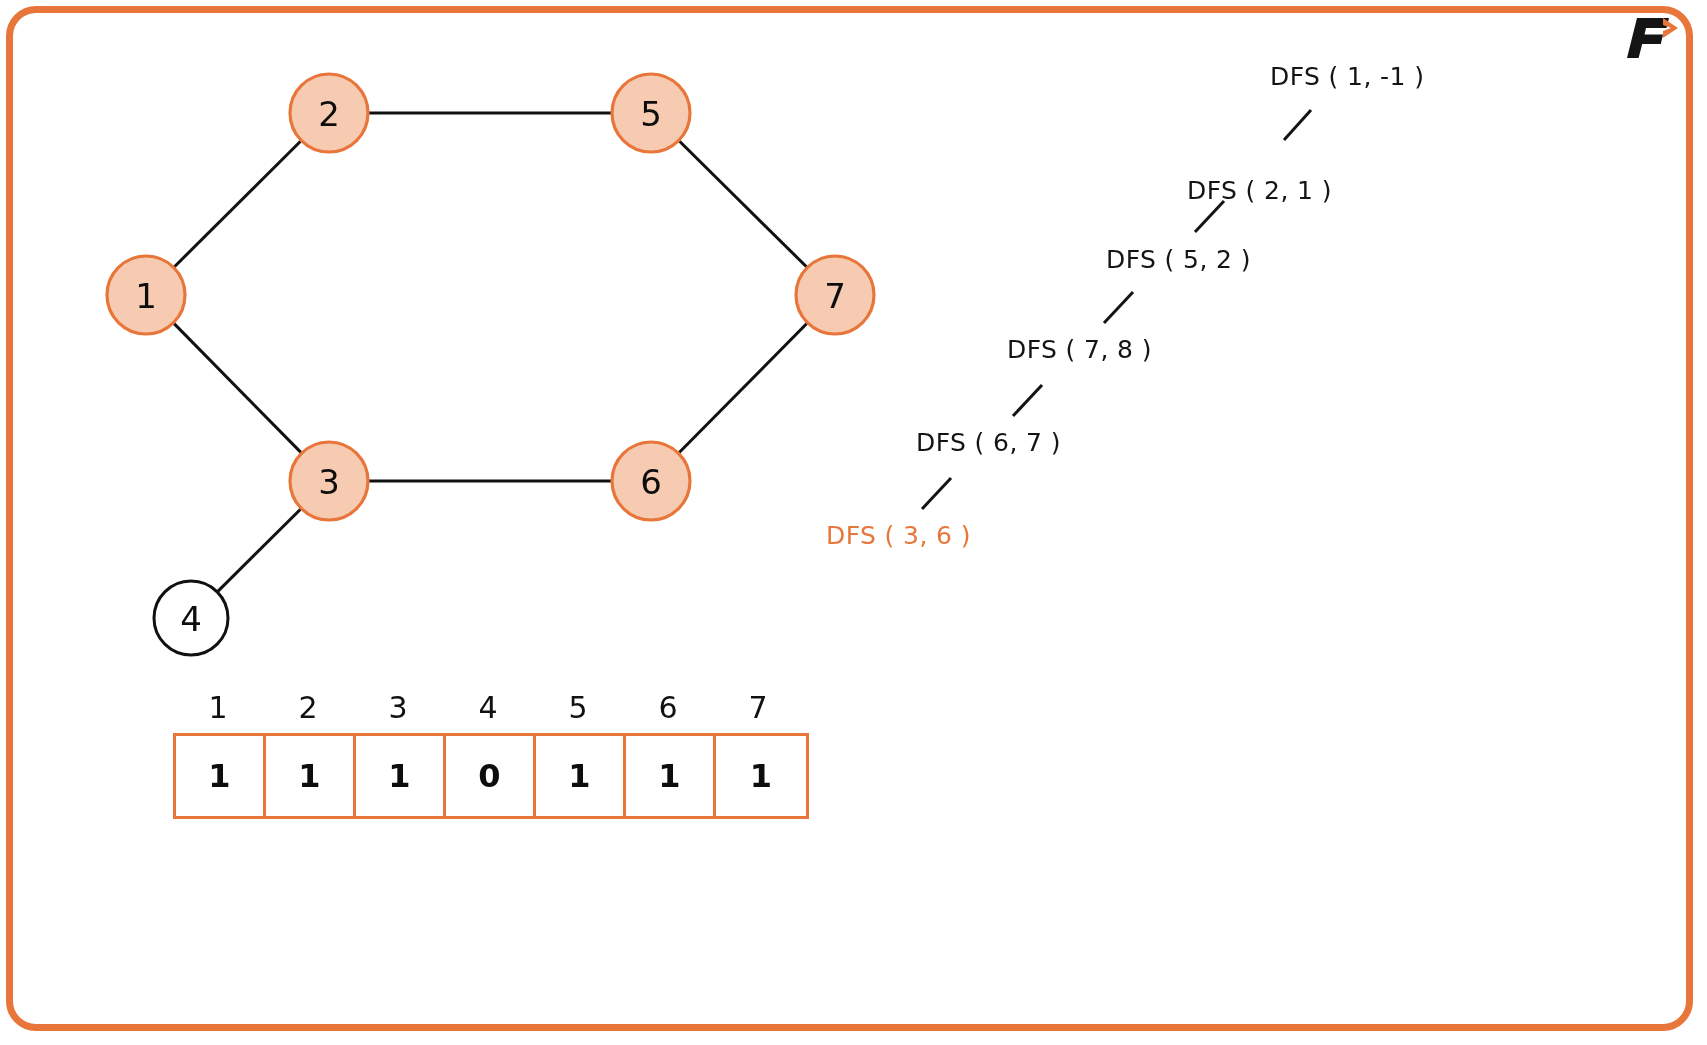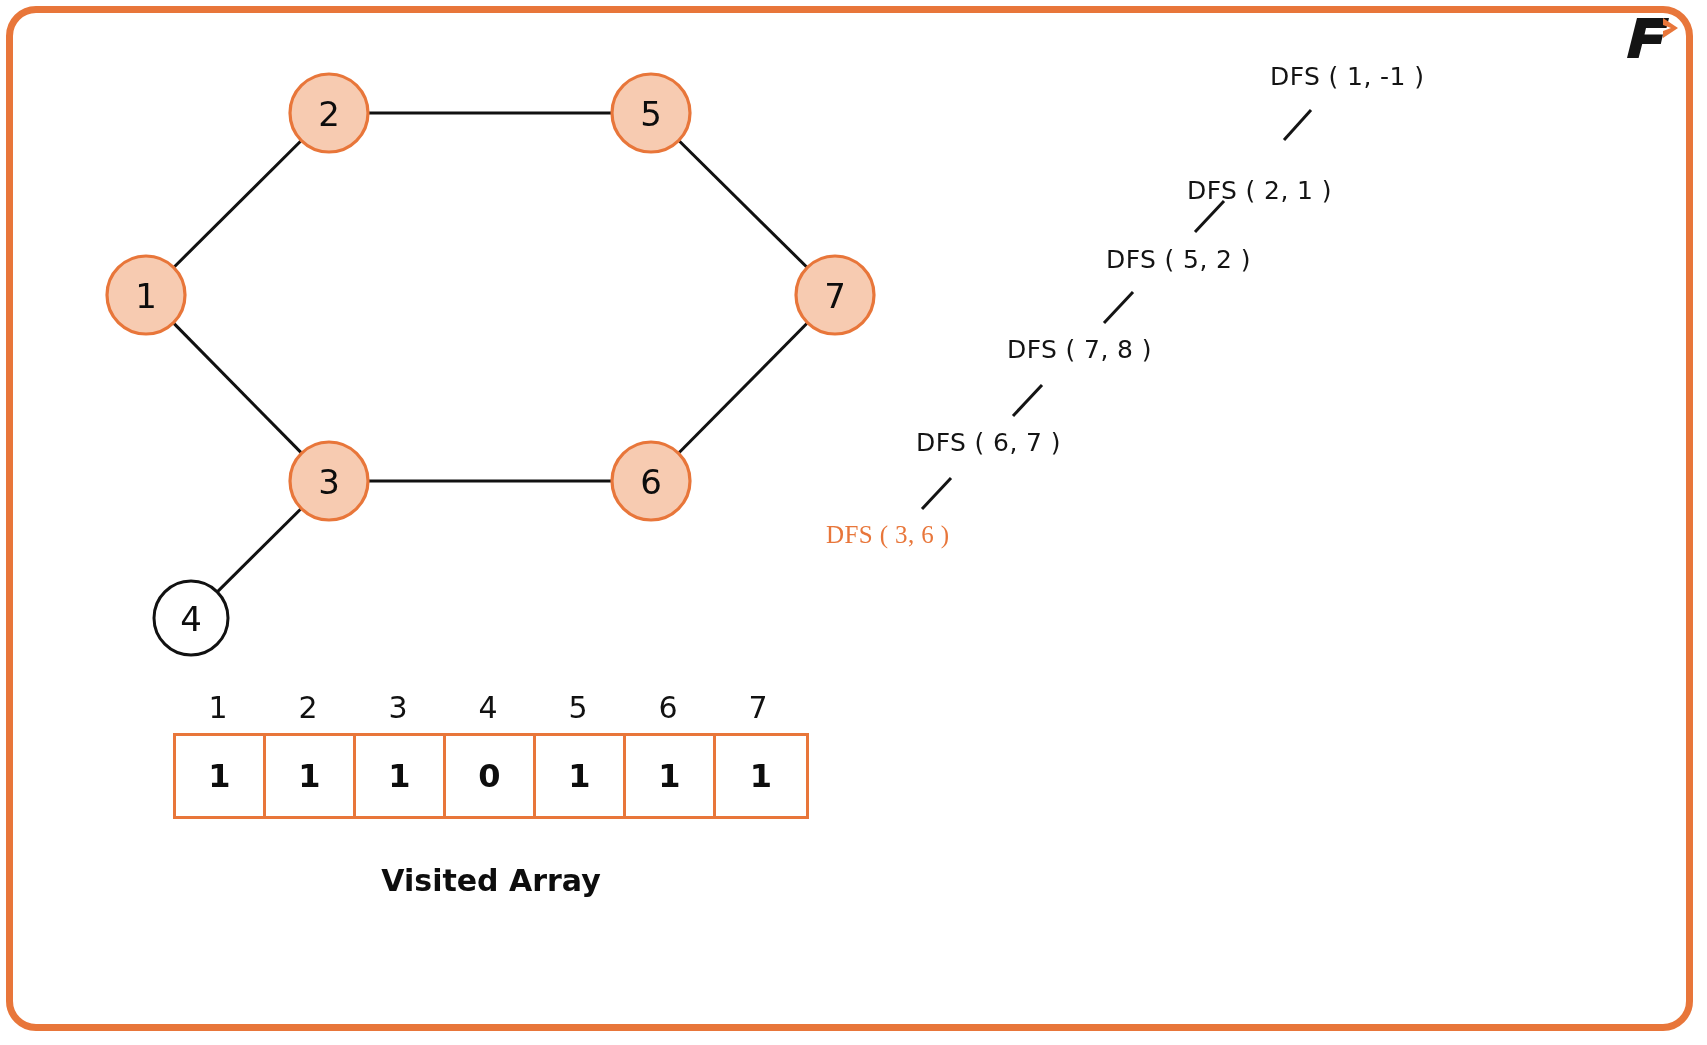--- a/index.html
+++ b/index.html
@@ -169,21 +169,21 @@
         <text x="835" y="296" class="node-label">7</text>
       </g>
   </svg>
 
   <div id="dfs-stack">
       <div class="dfs-item" style="left: 1270px; top: 62px;">DFS ( 1, -1 )</div>
       <div class="dfs-item" style="left: 1187px; top: 152px; margin-top: 24px;">DFS ( 2, 1 )</div>
       <div class="dfs-item" style="left: 1098px; top: 245px; margin-left: 8px;">DFS ( 5, 2 )</div>
       <div class="dfs-item" style="left: 1007px; top: 335px;">DFS ( 7, 8 )</div>
       <div class="dfs-item" style="left: 916px; top: 428px;">DFS ( 6, 7 )</div>
-      <div class="dfs-item active" style="left: 826px; top: 521px; font-family: Liberation Serif, serif;">DFS ( 3, 6 )</div>
+      <div class="dfs-item active" style="left: 826px; top: 521px;">DFS ( 3, 6 )</div>
     </div>
 
   <div id="visited-array-group">
     <div id="array-index-row">
         <div class="array-index">1</div>
         <div class="array-index">2</div>
         <div class="array-index">3</div>
         <div class="array-index">4</div>
         <div class="array-index">5</div>
         <div class="array-index">6</div>
@@ -192,14 +192,13 @@
     <div id="array-cells">
         <div class="array-cell">1</div>
         <div class="array-cell">1</div>
         <div class="array-cell">1</div>
         <div class="array-cell">0</div>
         <div class="array-cell">1</div>
         <div class="array-cell">1</div>
         <div class="array-cell">1</div>
       </div>
   </div>
-  <div id="array-caption">Visited Array</div>
 </div>
 
 </body></html>

